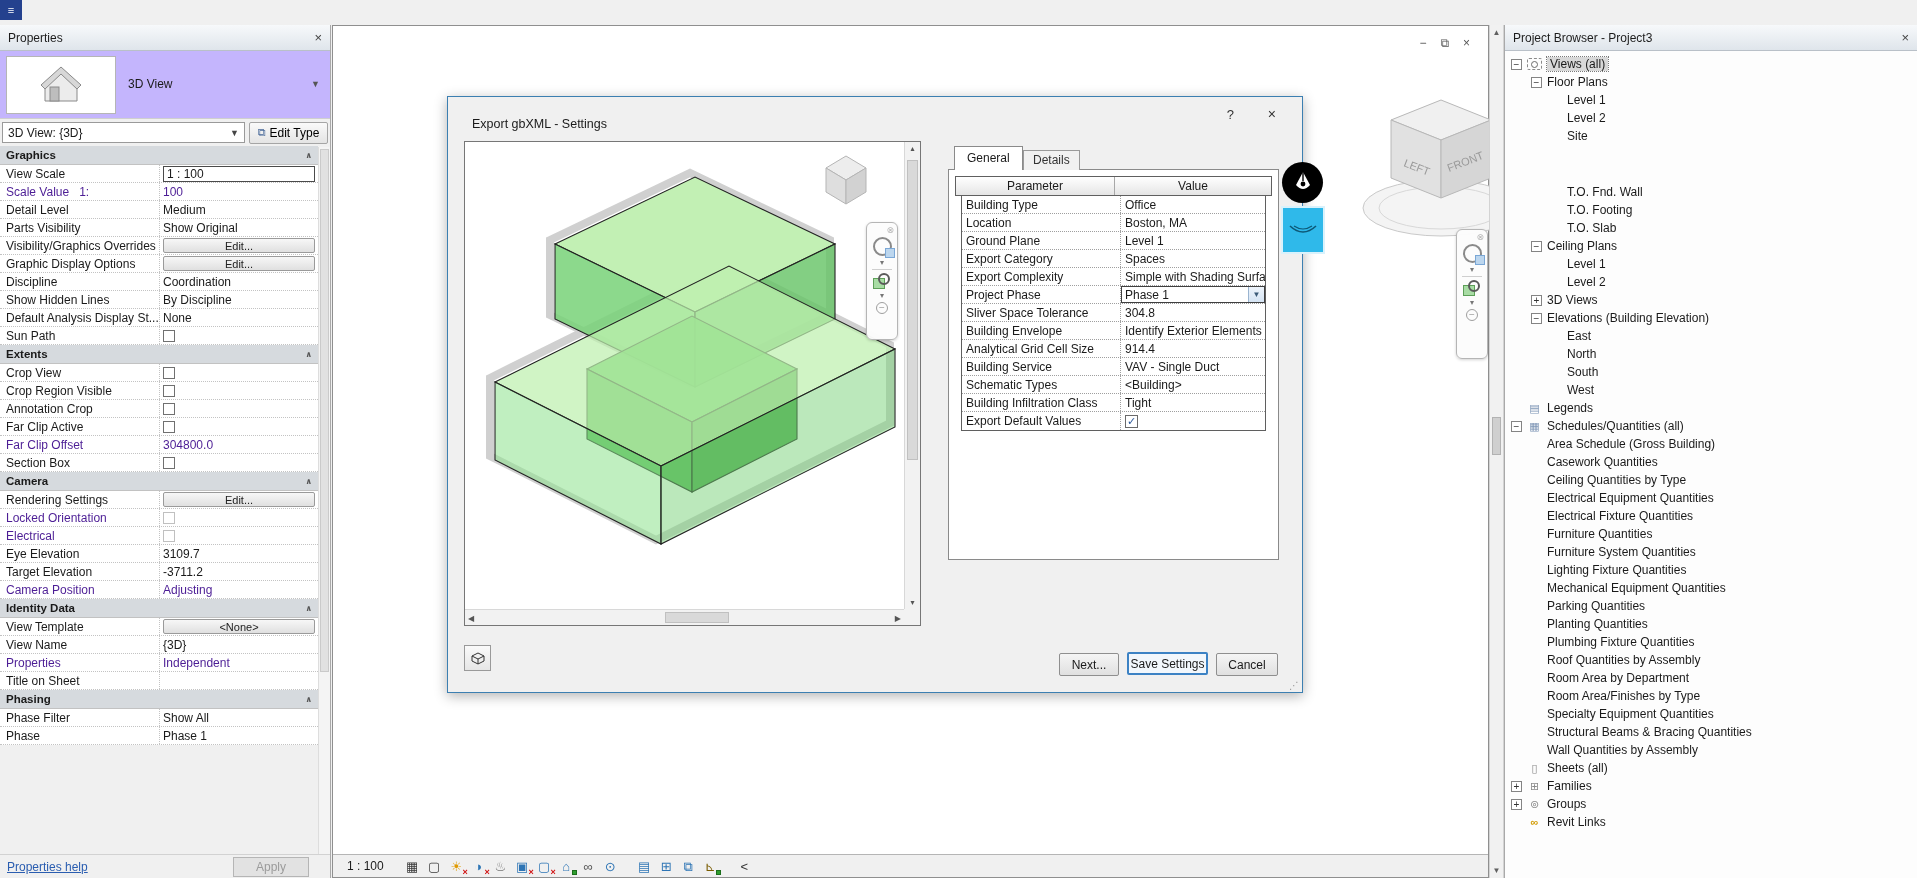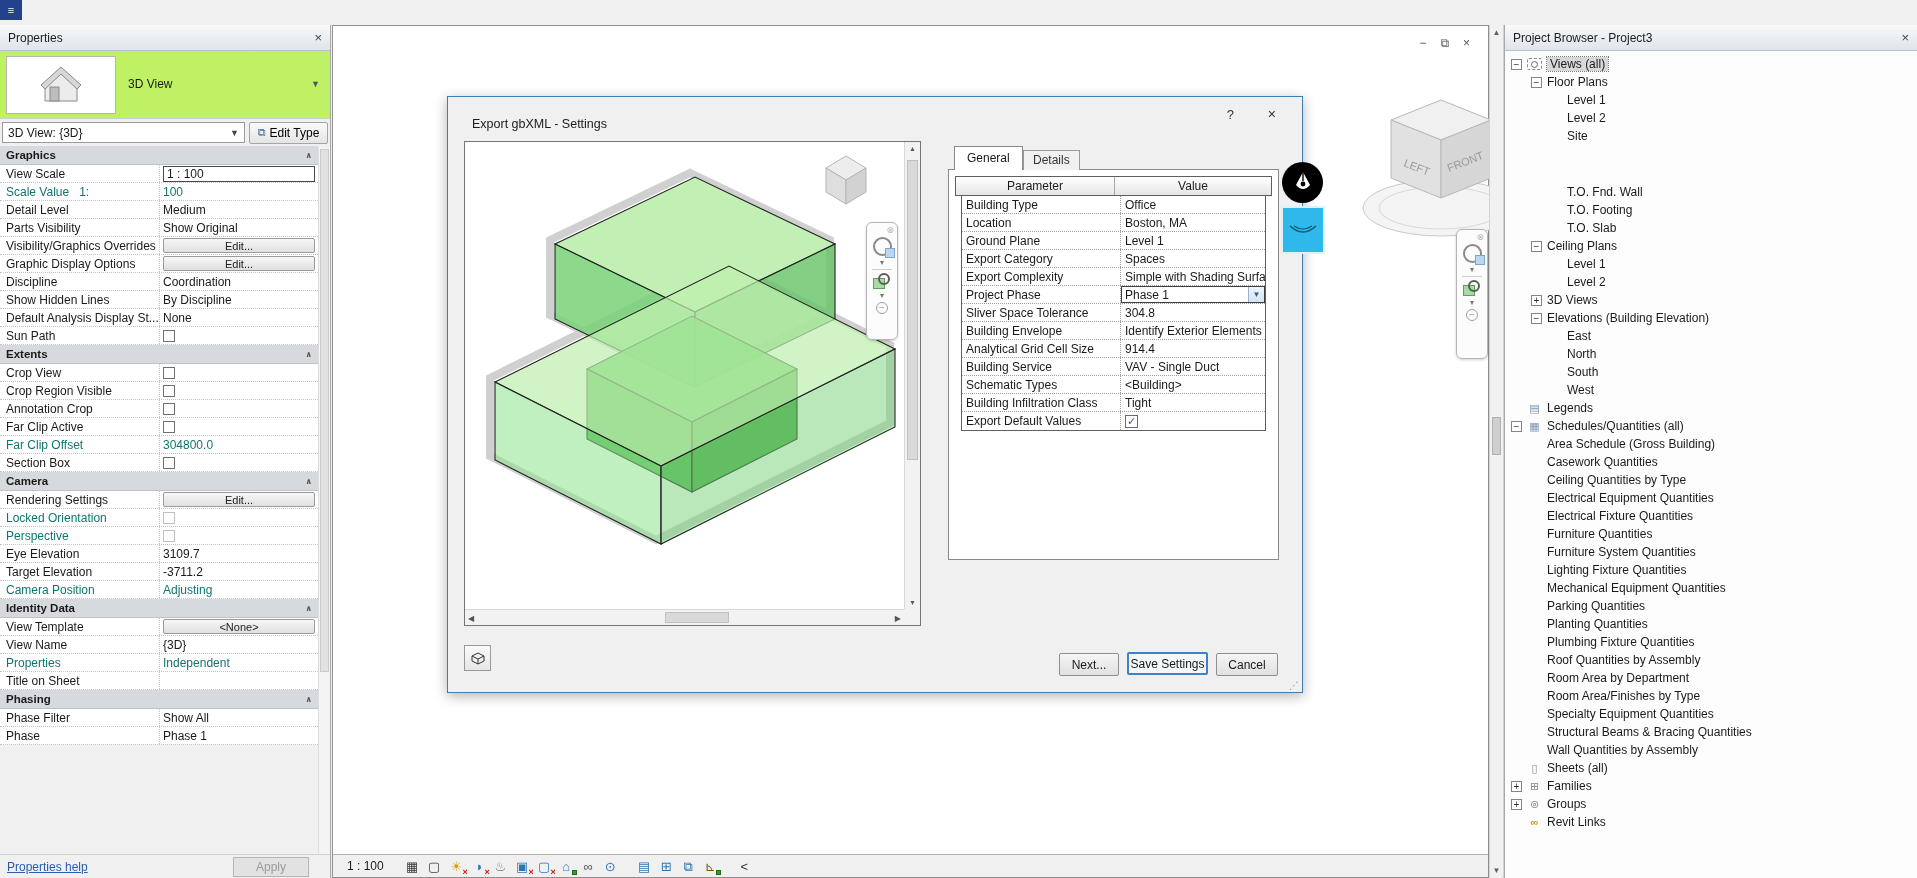--- a/index.html
+++ b/index.html
@@ -12,41 +12,41 @@
   .menu-sq{position:absolute;left:0;top:0;width:22px;height:20px;background:#24418e;color:#fff;
     font-size:11px;line-height:20px;text-align:center}
 
   
   .panel-title{height:26px;display:flex;align-items:center;padding:0 8px;
     background:linear-gradient(#f7f9fb,#dfe5eb);border-bottom:1px solid #b9c0c8;font-size:12px;color:#1c1c1c}
   .panel-x{margin-left:auto;color:#444;font-size:13px;cursor:default}
 
   
   .props{position:absolute;left:0;top:25px;width:331px;height:853px;background:#f0f0f0;border-right:1px solid #a9a9a9}
-  .type-selector{position:relative;height:68px;background:#bef264;border-bottom:1px solid #cfcfcf}
+  .type-selector{position:relative;height:68px;background:#c4b5fd;border-bottom:1px solid #cfcfcf}
   .thumb-card{position:absolute;left:6px;top:5px;width:110px;height:58px;background:#fff;border:1px solid #b5b5b5;
     display:flex;align-items:center;justify-content:center}
   .type-label{position:absolute;left:128px;top:26px}
   .ts-caret{position:absolute;right:10px;top:28px;font-size:9px;color:#555}
   .combo-row{height:27px;display:flex;align-items:center;padding:2px 2px;gap:4px;background:#f0f0f0}
   .sel-combo{flex:0 0 243px;height:21px;border:1px solid #9a9a9a;background:#fff;display:flex;align-items:center;padding:0 5px}
   .sel-combo .caret{margin-left:auto;font-size:9px;color:#444}
   .edit-type{height:22px;flex:1;display:flex;align-items:center;justify-content:center;gap:4px;
     background:linear-gradient(#fafafa,#e4e4e4);border:1px solid #a5a5a5;border-radius:2px;font-size:12px;
     font-family:inherit}
   .et-icon{font-size:11px;color:#4a6a9a}
   .grid{width:318px;background:#f0f0f0}
   .prop-header{height:19px;background:#d6dade;display:flex;align-items:center;padding:0 6px;
     font-weight:bold;font-size:11.5px;border-bottom:1px solid #c2c2c2}
   .chev{margin-left:auto;font-size:8px;color:#555}
   .prop-row{height:18px;display:flex;background:#fff;border-bottom:1px dotted #c3c3c3;font-size:12px}
   .prop-label{flex:0 0 160px;display:flex;align-items:center;padding-left:6px;border-right:1px dotted #c3c3c3;
     white-space:pre;overflow:hidden}
   .prop-val{flex:1;display:flex;align-items:center;padding:0 3px;overflow:hidden}
-  .dim{color:#0f766e}
+  .dim{color:#4c1d95}
   .val-boxed{border:1px solid #4a4a4a;height:16px;line-height:14px;padding:0 3px;width:100%;background:#fff}
   .mini-btn{width:100%;height:15px;font-size:11px;line-height:12px;background:linear-gradient(#f7f7f7,#e0e0e0);
     border:1px solid #9a9a9a;border-radius:2px;color:#222;font-family:inherit}
   .cb{width:12px;height:12px;border:1px solid #707070;background:#fff;display:inline-block}
   .cb-dim{border-color:#c0c0c0}
   .props-scroll{position:absolute;right:0;top:122px;bottom:24px;width:12px;background:#f4f4f4;border-left:1px solid #ddd}
   .props-scroll .sthumb{position:absolute;left:1px;right:1px;top:2px;height:74%;background:#e1e1e1;border:1px solid #cacaca}
   .panel-bottom{position:absolute;left:0;right:0;bottom:0;height:24px;display:flex;align-items:center;
     padding:0 7px;background:#f0f0f0;border-top:1px solid #d2d2d2}
   .help-link{color:#2a5db0;text-decoration:underline;cursor:pointer}
@@ -285,21 +285,21 @@
             <button class="mini-btn">Edit...</button>
           </span>
         </div>
         <div class="prop-row">
           <span class="prop-label dim">Locked Orientation</span>
           <span class="prop-val">
             <span class="cb cb-dim"></span>
           </span>
         </div>
         <div class="prop-row">
-          <span class="prop-label dim">Perspective</span>
+          <span class="prop-label dim">Electrical</span>
           <span class="prop-val">
             <span class="cb cb-dim"></span>
           </span>
         </div>
         <div class="prop-row">
           <span class="prop-label">Eye Elevation</span>
           <span class="prop-val">3109.7</span>
         </div>
         <div class="prop-row">
           <span class="prop-label">Target Elevation</span>

